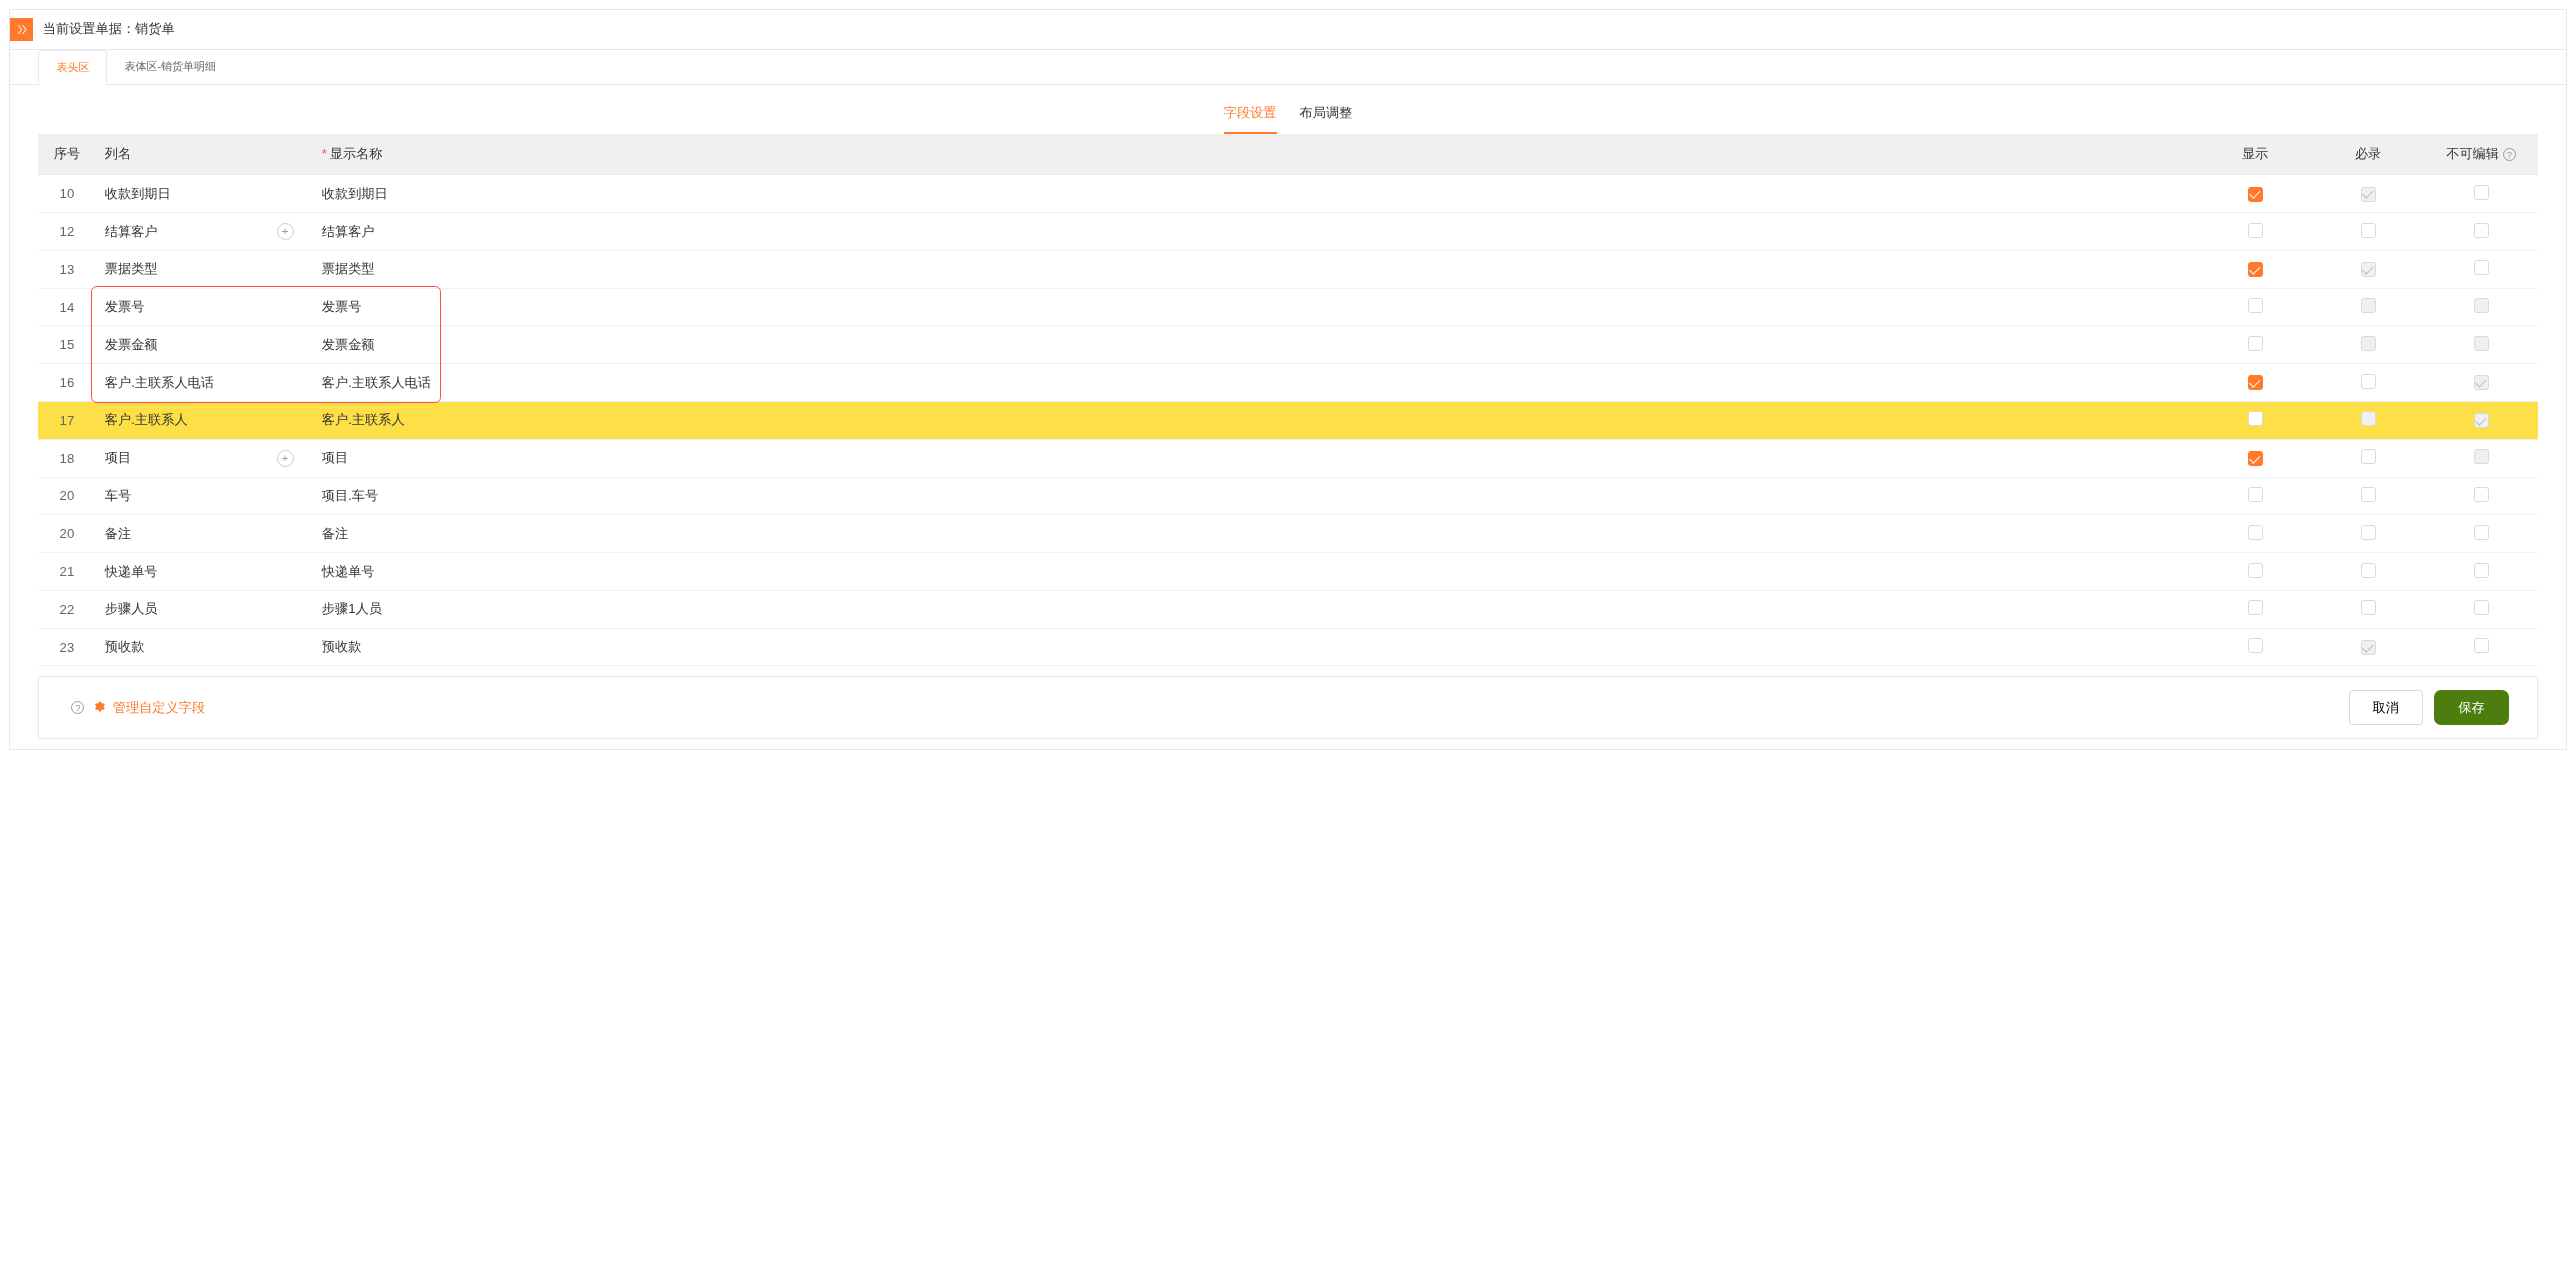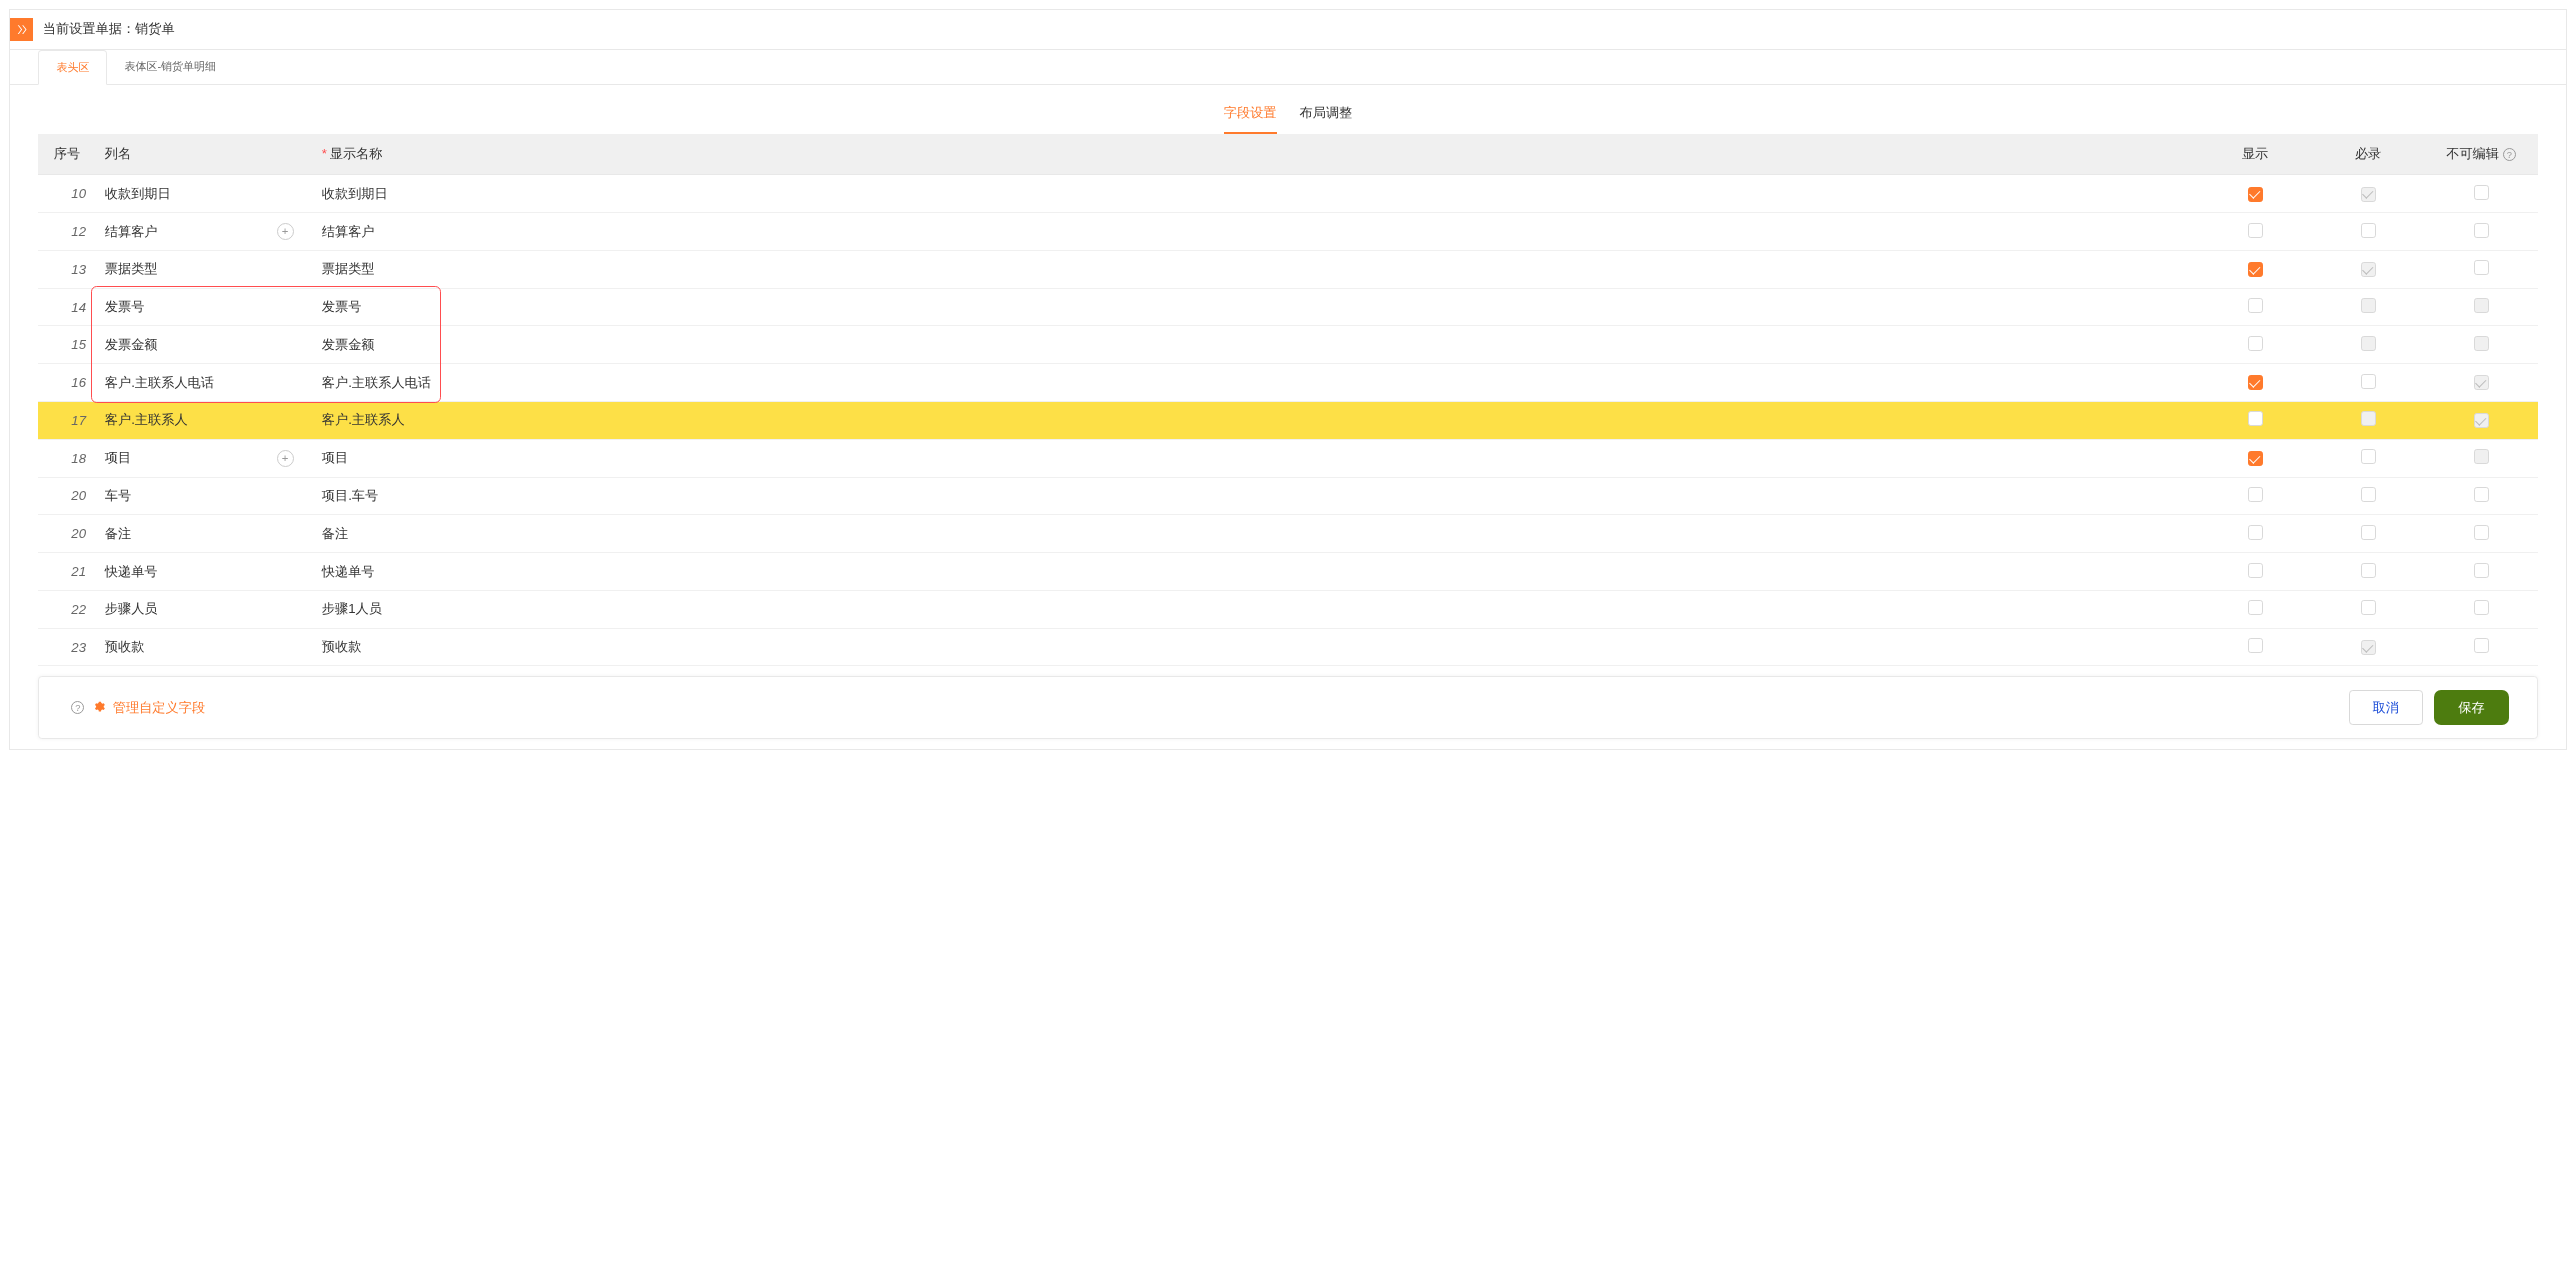--- a/index.html
+++ b/index.html
@@ -103,24 +103,23 @@
       padding: 9.4px 9.4px;
       border-bottom: 0.9px solid #f0f0f0;
       font-size: 13.2px;
       color: #333;
       vertical-align: middle;
     }
     tbody td.center {
       text-align: center;
     }
     tbody td.seq {
-      text-align: right;
+      text-align: center;
       color: #666;
       width: 57px;
-      font-style: italic;
     }
     .col-name {
       width: 217px;
     }
     .col-display {
       width: auto;
     }
     .col-check {
       width: 113px;
     }
@@ -242,21 +241,21 @@
     .btn {
       padding: 7.6px 23px;
       border-radius: 3.8px;
       font-size: 13.2px;
       cursor: pointer;
       border: 0.9px solid transparent;
     }
     .btn-cancel {
       background: #fff;
       border-color: #d9d9d9;
-      color: #1d4ed8;
+      color: #000000;
     }
     .btn-save {
       background: #4d7c0f;
       color: #fff;
       border-radius: 7px;
     }
   </style>
 </head>
 <body>
 

